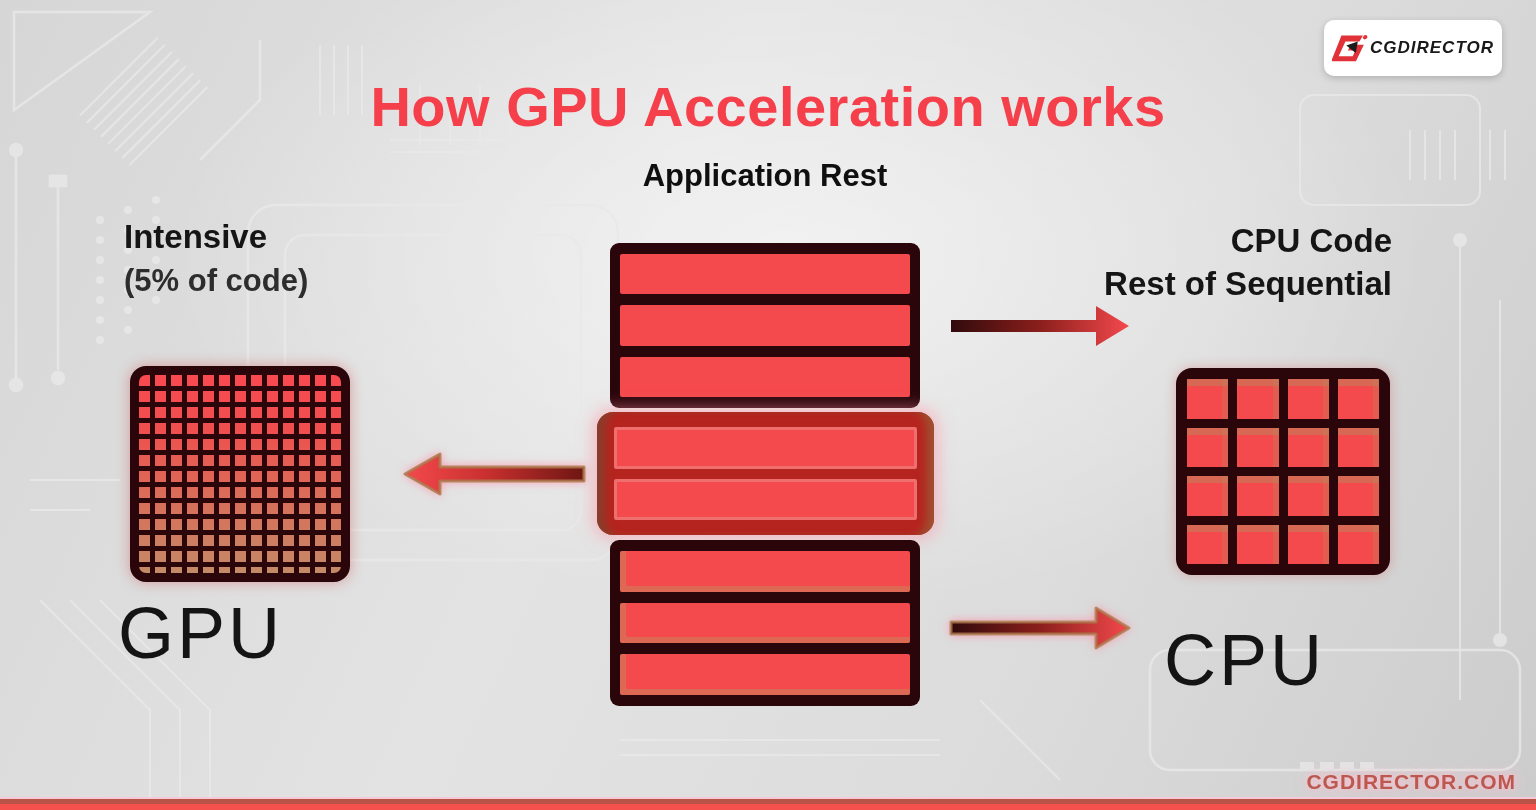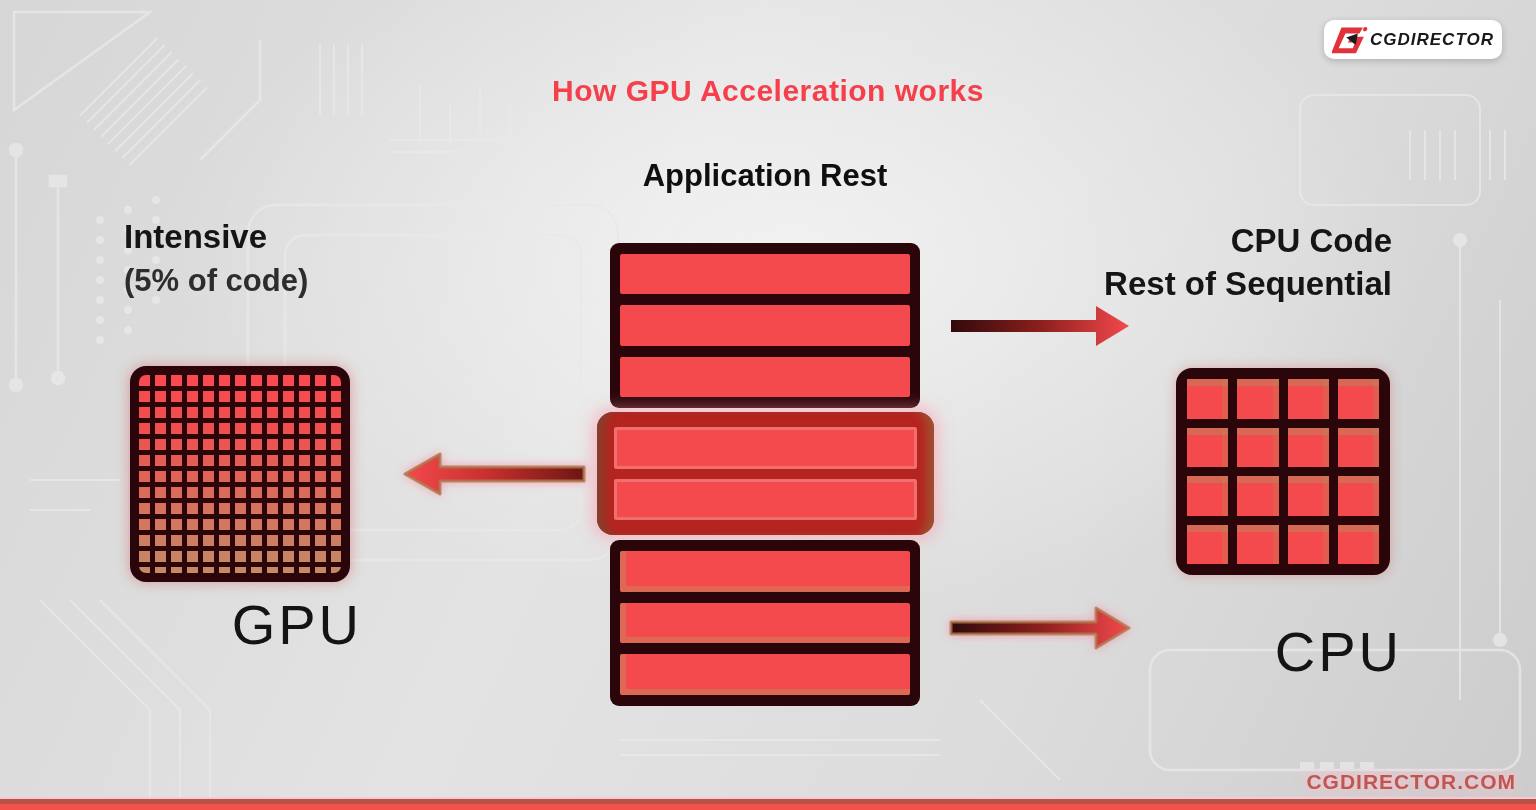--- a/index.html
+++ b/index.html
@@ -6,28 +6,28 @@
   .canvas{
     position:relative;width:1536px;height:810px;overflow:hidden;
     font-family:"Liberation Sans","DejaVu Sans",sans-serif;
     background:
       radial-gradient(ellipse 900px 500px at 52% 32%, rgba(255,255,255,.55) 0%, rgba(255,255,255,0) 70%),
       linear-gradient(115deg,#d6d6d6 0%,#e3e3e3 40%,#dcdcdc 70%,#cccccc 100%);
   }
   .circuit{position:absolute;left:0;top:0;width:1536px;height:810px;}
 
   
-  .logo{position:absolute;top:20px;right:34px;width:178px;height:39px;background:#ffffff;
+  .logo{position:absolute;top:20px;right:34px;width:178px;height:56px;background:#ffffff;
     border-radius:10px;box-shadow:0 2px 7px rgba(0,0,0,.2);
     display:flex;align-items:center;justify-content:center;}
   .logo-text{font-weight:bold;font-style:italic;font-size:17px;letter-spacing:1px;color:#191919;}
 
   
   .title{position:absolute;left:0;right:0;top:74px;margin:0;text-align:center;
-    font-size:30px;font-weight:bold;color:#f5404c;letter-spacing:.5px;}
+    font-size:56px;font-weight:bold;color:#f5404c;letter-spacing:.5px;}
   .app-code-label{position:absolute;left:465px;top:158px;width:600px;text-align:center;
     font-size:31px;font-weight:bold;color:#0f0f0f;}
   .side-text{position:absolute;color:#151515;}
   .side-text .h-line{font-size:33px;font-weight:bold;line-height:43px;}
   .side-text .sub-line{font-size:31px;font-weight:bold;line-height:45px;color:#2d2d2d;}
   .gpu-text{left:124px;top:215px;text-align:left;}
   .cpu-text{right:144px;top:219px;text-align:right;}
 
   
   .code-block{position:absolute;box-sizing:border-box;background:#2a060a;border-radius:9px;
@@ -50,21 +50,21 @@
       repeating-linear-gradient(90deg,transparent 0 11px,#2a060a 11px 16px),
       repeating-linear-gradient(180deg,transparent 0 11px,#2a060a 11px 16px),
       linear-gradient(180deg,#f94a50 0%,#ef4f4e 28%,#da6c59 60%,#c48a67 100%);
     box-shadow:0 0 14px rgba(205,50,55,.4);}
   .cpu-chip{position:absolute;left:1176px;top:368px;width:214px;height:207px;box-sizing:border-box;
     background:#2a060a;border-radius:16px;padding:11px;
     display:grid;grid-template-columns:repeat(4,1fr);grid-template-rows:repeat(4,1fr);gap:9px;
     box-shadow:0 0 12px rgba(205,50,55,.3);}
   .cpu-cell{background:#f4494d;
     box-shadow:inset 0 7px 0 rgba(186,135,90,.5),inset -6px 0 0 rgba(186,135,90,.3);}
-  .chip-label{position:absolute;text-align:right;font-size:56px;color:#141414;
+  .chip-label{position:absolute;text-align:left;font-size:72px;color:#141414;
     letter-spacing:3px;font-weight:normal;}
   .gpu-label{left:118px;top:592px;width:244px;}
   .cpu-label{left:1164px;top:592px;width:238px;margin-top:27px;}
 
   
   .arrow{position:absolute;}
   .arrow-left{left:402px;top:446px;filter:drop-shadow(0 0 5px rgba(255,140,165,.8));}
   .arrow-right-top{left:948px;top:303px;}
   .arrow-right-bottom{left:948px;top:603px;filter:drop-shadow(0 0 5px rgba(255,140,165,.8));}
 

